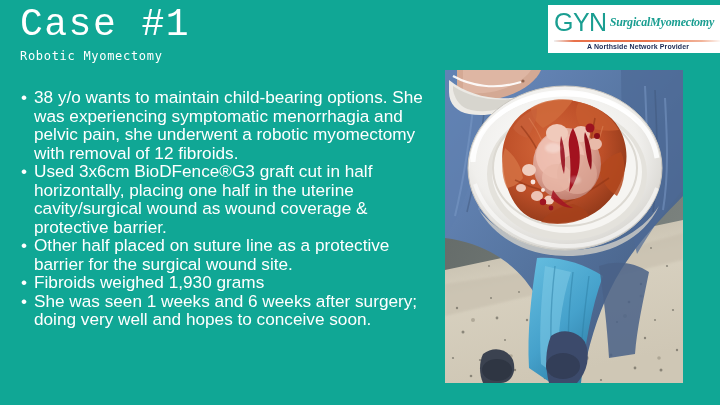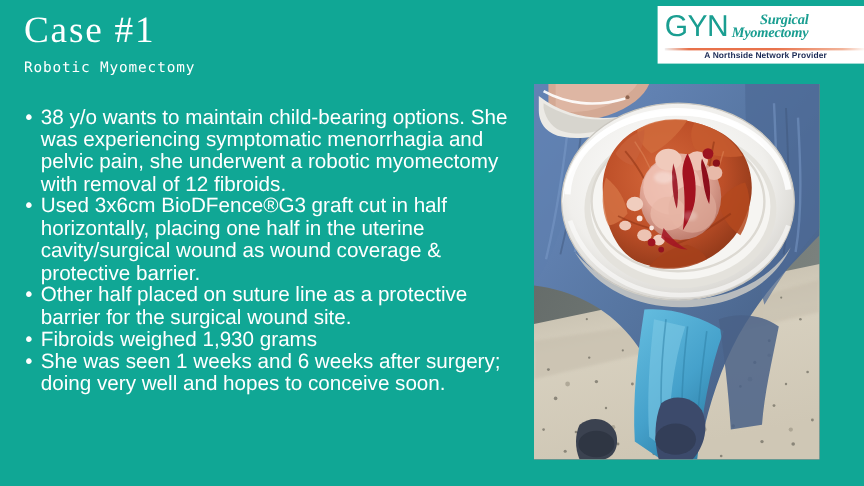--- a/index.html
+++ b/index.html
@@ -19,22 +19,22 @@
   }
 
   
   #title-block {
     position: absolute;
     left: 20px;
     top: 8px;
     width: 420px;
   }
   #slide-title {
-    font-family: Liberation Serif, serif;
-    font-size: 31px;
+    font-family: Liberation Mono, monospace;
+    font-size: 38px;
     line-height: 34px;
     color: #ffffff;
     letter-spacing: 1.5px;
     white-space: pre;
   }
   #slide-subtitle {
     font-family: "DejaVu Sans Mono", "Liberation Mono", monospace;
     font-size: 12px;
     line-height: 20px;
     color: #ffffff;
@@ -66,23 +66,22 @@
     font-family: "Liberation Sans", sans-serif;
     font-size: 25px;
     font-weight: 400;
     color: #1a9e91;
     letter-spacing: -0.5px;
     line-height: 25px;
   }
   #logo-words {
     margin-left: 3px;
     display: flex;
-    flex-direction: column;
+    flex-direction: row;
     line-height: 11px;
-    align-items: flex-end;
   }
   .logo-word {
     font-family: "Liberation Serif", serif;
     font-style: italic;
     font-weight: bold;
     font-size: 12px;
     color: #1a9e91;
     letter-spacing: -0.2px;
   }
   #logo-rule {

